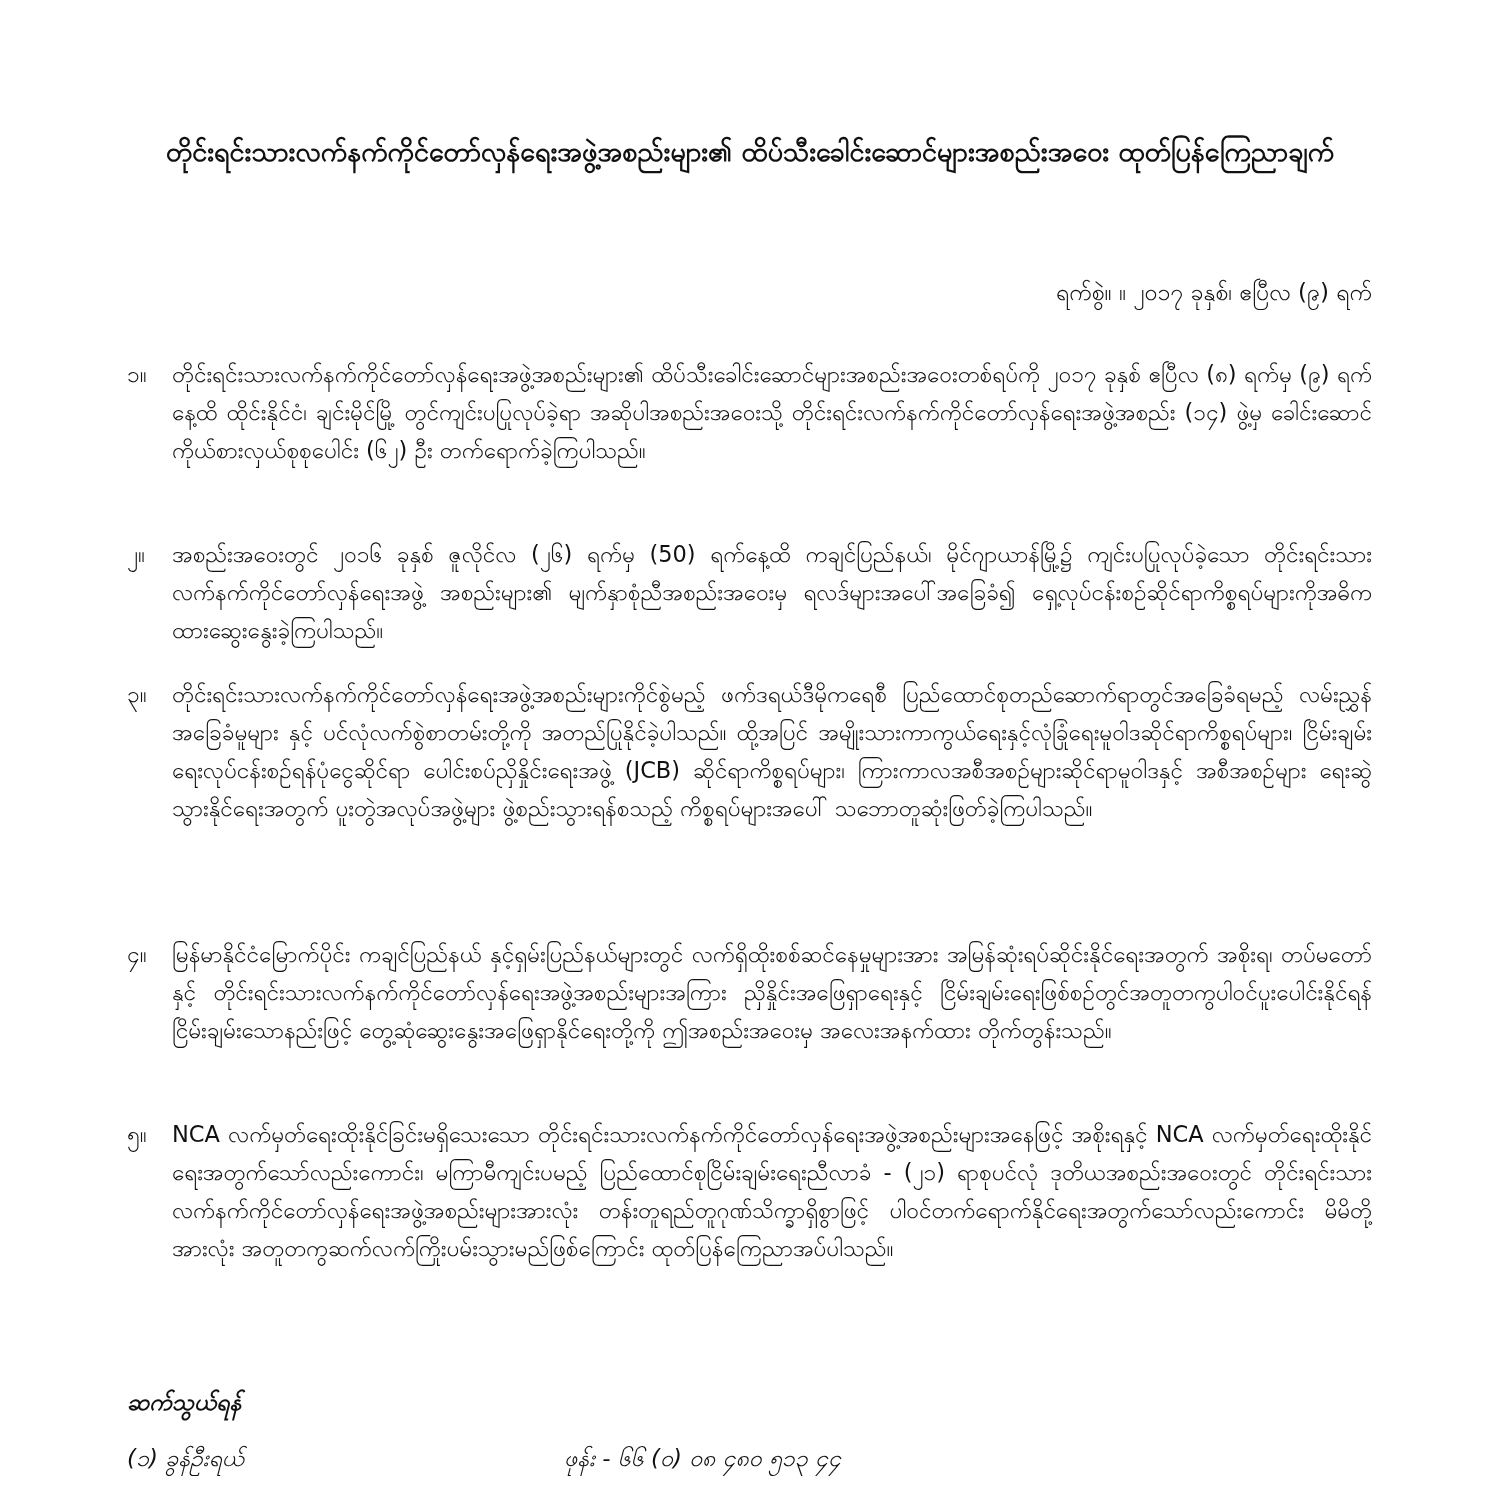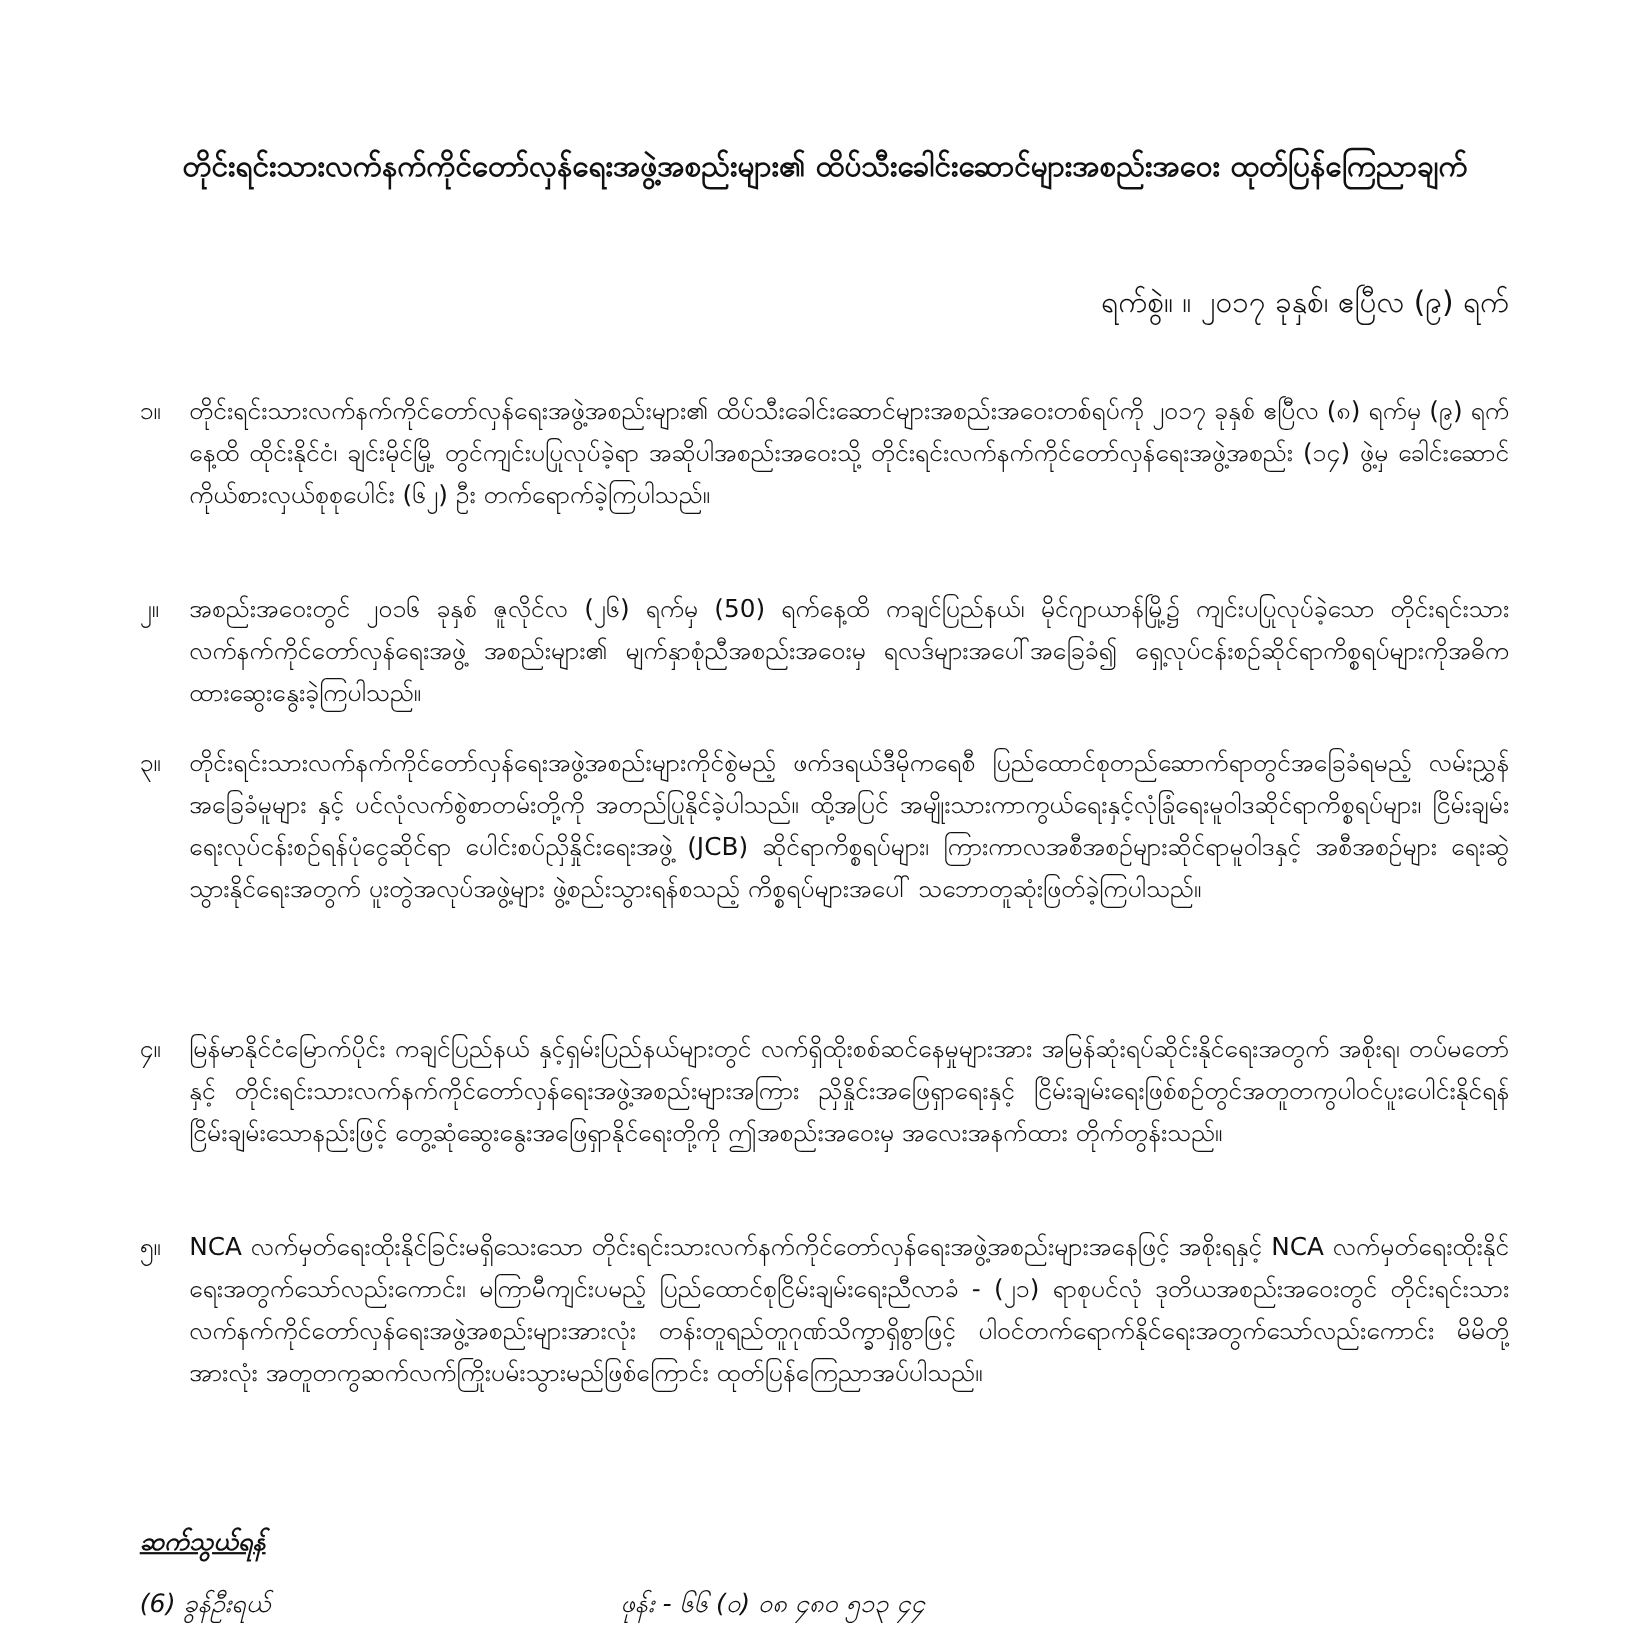--- a/index.html
+++ b/index.html
@@ -5,42 +5,42 @@
   html, body { margin: 0; padding: 0; background: #ffffff; }
   body {
     width: 1500px; height: 1500px; overflow: hidden; position: relative;
     font-family: "DejaVu Sans", sans-serif; color: #111111;
   }
   .title {
     position: absolute; left: 150px; width: 1200px; top: 126px;
     text-align: center; font-weight: bold; font-size: 27px; line-height: 52px;
   }
   .date {
-    position: absolute; right: 128px; top: 256px;
-    font-size: 27px; line-height: 40px;
+    position: absolute; right: 128px; top: 272px;
+    font-size: 23px; line-height: 40px;
   }
   .para {
     position: absolute; left: 127px; width: 1245px;
     font-size: 22.5px; line-height: 38px;
   }
   .para .num {
     position: absolute; left: 0; top: 0; width: 45px;
   }
   .para .body {
     margin-left: 45px; text-align: justify; text-align-last: left;
   }
   #p1 { top: 355px; }
   #p2 { top: 535px; }
   #p3 { top: 675px; }
   #p4 { top: 935px; }
   #p5 { top: 1115px; }
   .contact-heading {
     position: absolute; left: 127px; top: 1382px;
     font-size: 23px; font-weight: bold; font-style: italic;
-    text-decoration: underline; line-height: 40px;
+    line-height: 40px;
   }
   .contact-row {
     position: absolute; left: 127px; width: 1000px;
     font-size: 23px; font-style: italic; line-height: 40px;
   }
   .contact-row .name { position: absolute; left: 0; }
   .contact-row .phone { position: absolute; left: 437px; white-space: nowrap; }
   #c1 { top: 1438px; }
   #c2 { top: 1492px; }
 </style>
@@ -72,20 +72,20 @@
 </div>
 
 <div class="para" id="p5">
   <span class="num">၅။</span>
   <div class="body">NCA လက်မှတ်ရေးထိုးနိုင်ခြင်းမရှိသေးသော တိုင်းရင်းသားလက်နက်ကိုင်တော်လှန်ရေးအဖွဲ့အစည်းများအနေဖြင့် အစိုးရနှင့် NCA လက်မှတ်ရေးထိုးနိုင်ရေးအတွက်သော်လည်းကောင်း၊ မကြာမီကျင်းပမည့် ပြည်ထောင်စုငြိမ်းချမ်းရေးညီလာခံ - (၂၁) ရာစုပင်လုံ ဒုတိယအစည်းအဝေးတွင် တိုင်းရင်းသားလက်နက်ကိုင်တော်လှန်ရေးအဖွဲ့အစည်းများအားလုံး တန်းတူရည်တူဂုဏ်သိက္ခာရှိစွာဖြင့် ပါဝင်တက်ရောက်နိုင်ရေးအတွက်သော်လည်းကောင်း မိမိတို့အားလုံး အတူတကွဆက်လက်ကြိုးပမ်းသွားမည်ဖြစ်ကြောင်း ထုတ်ပြန်ကြေညာအပ်ပါသည်။</div>
 </div>
 
 <div class="contact-heading">ဆက်သွယ်ရန်</div>
 
 <div class="contact-row" id="c1">
-  <span class="name">(6) ခွန်ဦးရယ်</span>
+  <span class="name">(၁) ခွန်ဦးရယ်</span>
   <span class="phone">ဖုန်း - ၆၆ (၀) ၀၈ ၄၈၀ ၅၁၃ ၄၄</span>
 </div>
 
 <div class="contact-row" id="c2">
   <span class="name"></span>
   <span class="phone"></span>
 </div>
 
 </body></html>

